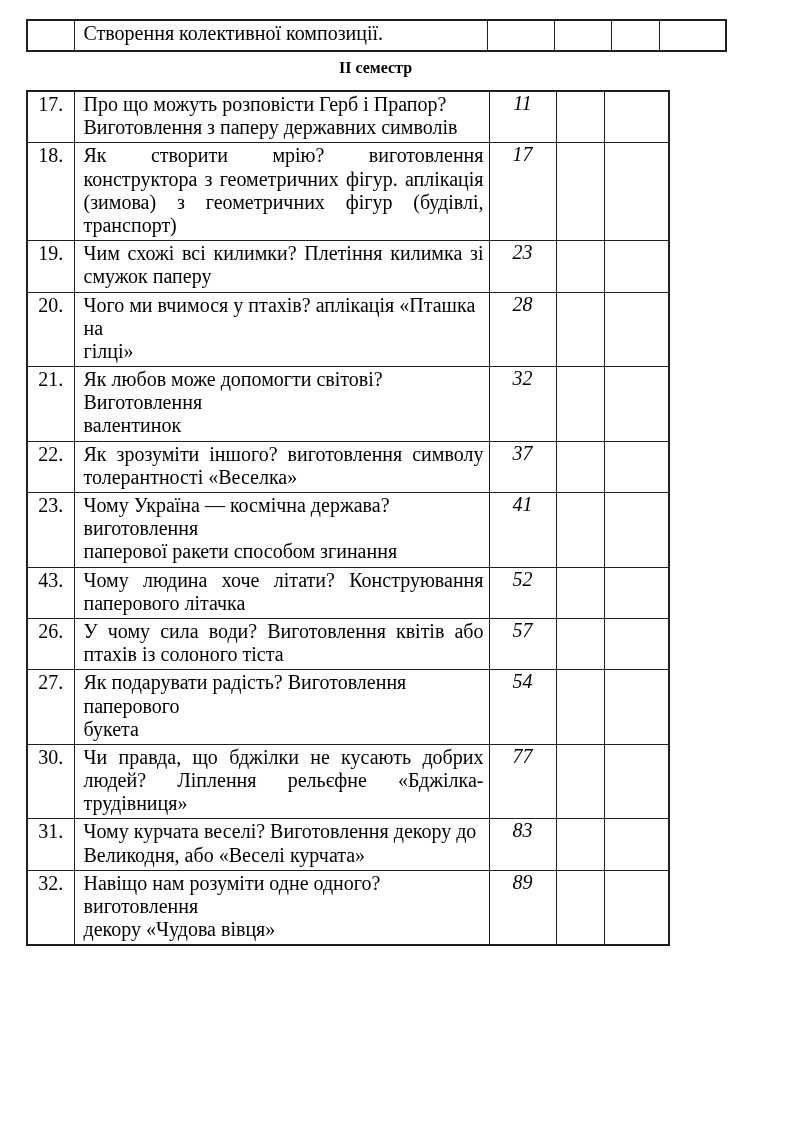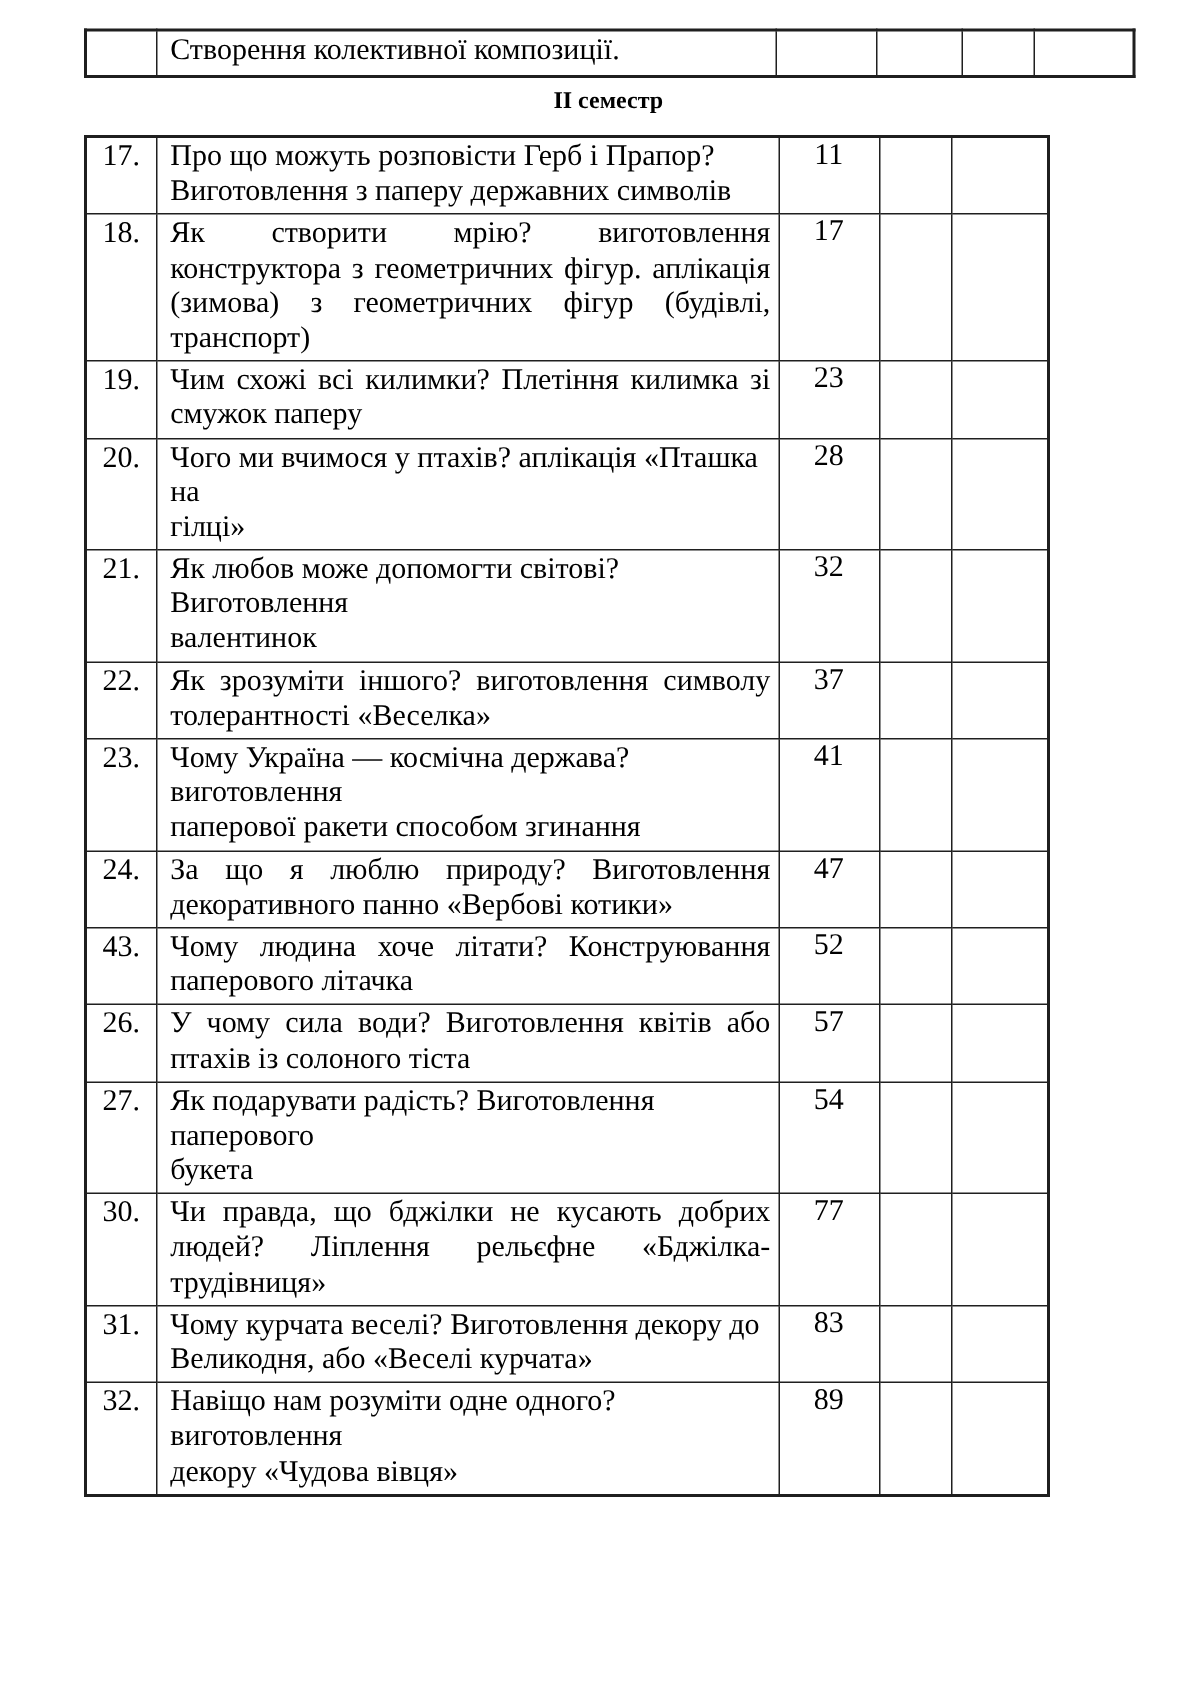--- a/index.html
+++ b/index.html
@@ -11,21 +11,21 @@
     width: 794px;
     height: 1123px;
     font-family: "Liberation Serif", "DejaVu Serif", serif;
     color: #000000;
     overflow: hidden;
   }
   .doc {
     box-sizing: border-box;
     width: 698px;
     height: 1123px;
-    padding: 19px 0 0 56px;
+    padding: 19px 0 0 26px;
   }
   table.tbl {
     border-collapse: collapse;
     table-layout: fixed;
     border: 2px solid #1f1f1f;
   }
   table.tbl td {
     border: 1px solid #1f1f1f;
     font-size: 20px;
     line-height: 1.16;
@@ -44,20 +44,21 @@
     padding: 1px 5px 3px 9px;
     white-space: pre-line;
     text-align: left;
   }
   td.topic.just {
     text-align: justify;
   }
   td.pg {
     text-align: center;
     vertical-align: middle;
+    font-style: italic;
     font-size: 17px;
     padding: 0 2px;
   }
   td.empty { padding: 0; }
   .heading {
     width: 699px;
     text-align: center;
     font-weight: bold;
     font-size: 16px;
     margin: 7px 0 13px 0;
@@ -147,27 +148,20 @@
         </tr>
         <tr>
           <td class="num">23.</td>
           <td class="topic">Чому Україна — космічна держава? виготовлення
 паперової ракети способом згинання</td>
           <td class="pg">41</td>
           <td class="empty"></td>
           <td class="empty"></td>
         </tr>
         <tr>
-          <td class="num">24.</td>
-          <td class="topic just">За що я люблю природу? Виготовлення декоративного панно «Вербові котики»</td>
-          <td class="pg">47</td>
-          <td class="empty"></td>
-          <td class="empty"></td>
-        </tr>
-        <tr>
           <td class="num">43.</td>
           <td class="topic just">Чому людина хоче літати? Конструювання паперового літачка</td>
           <td class="pg">52</td>
           <td class="empty"></td>
           <td class="empty"></td>
         </tr>
         <tr>
           <td class="num">26.</td>
           <td class="topic just">У чому сила води? Виготовлення квітів або птахів із солоного тіста</td>
           <td class="pg">57</td>

